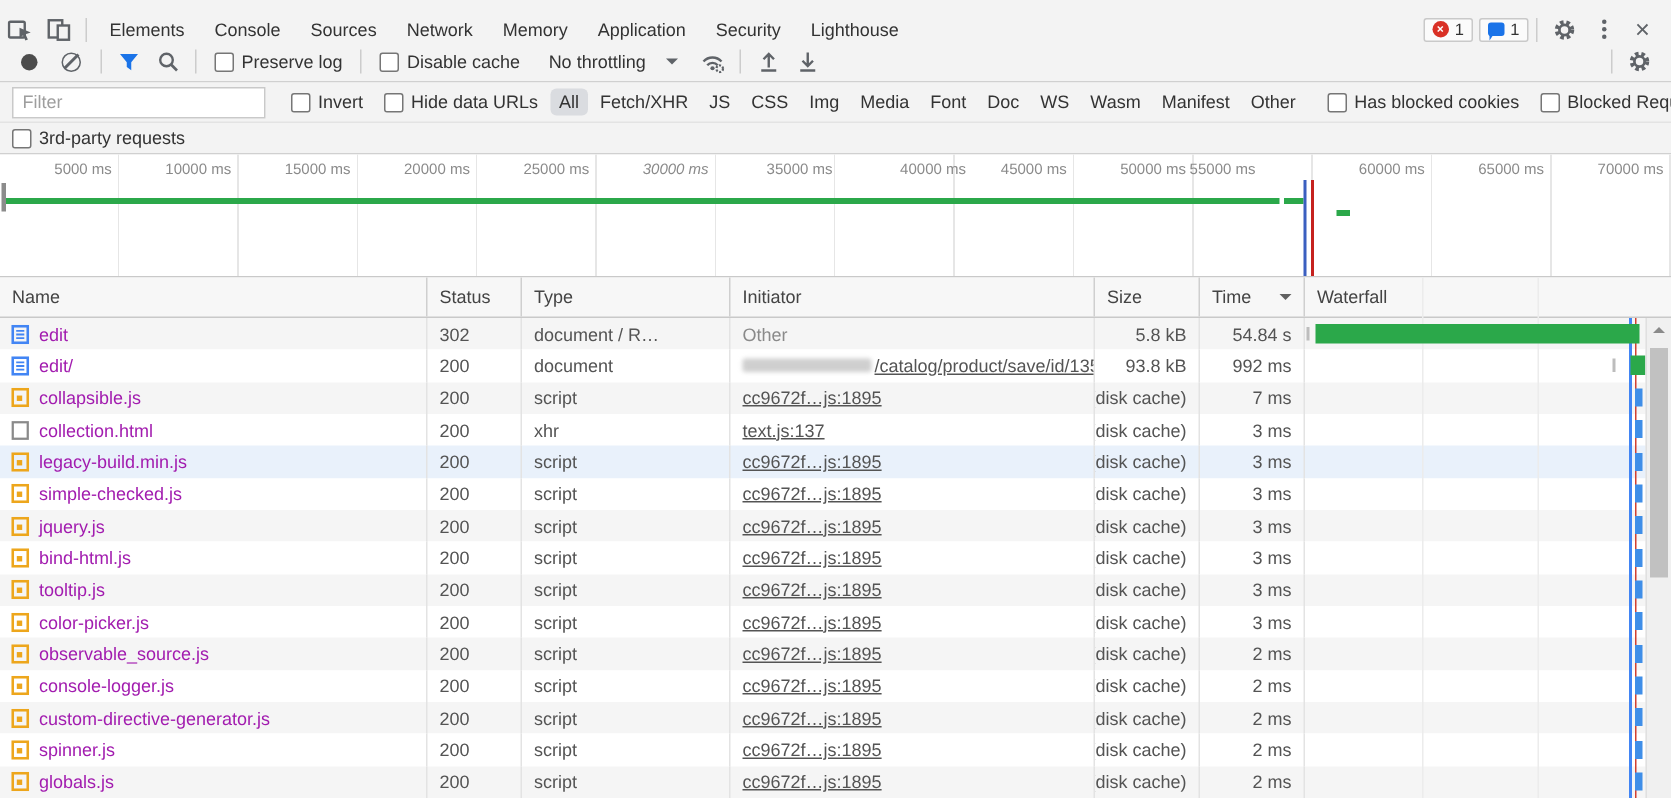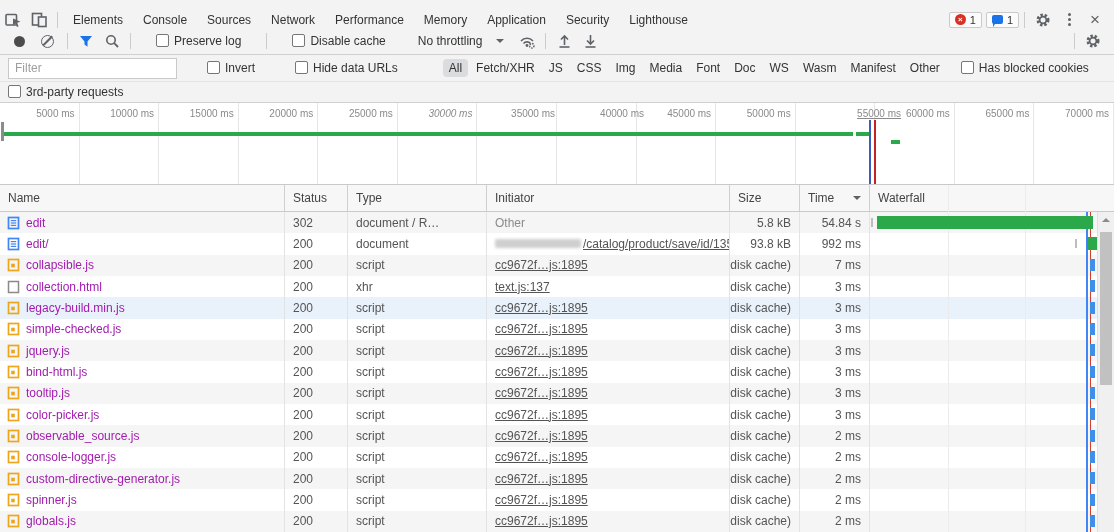--- a/index.html
+++ b/index.html
@@ -21,31 +21,31 @@
   .msg-dot{position:relative;width:11px;height:9px;border-radius:2px;background:#1a73e8;}
   .msg-dot::after{content:"";position:absolute;left:1px;bottom:-3px;border:3px solid transparent;border-top-color:#1a73e8;border-left-color:#1a73e8;border-width:3px 2px;}
   .dots3{display:flex;flex-direction:column;gap:2px;align-items:center;}
   .dots3 i{width:3px;height:3px;border-radius:50%;background:#5f6368;}
   .close-x{font-size:17px;color:#5f6368;}
   
   .toolbar{top:28px;height:27px;border-bottom:1px solid #d0d0d0;padding-left:8px;}
   .record-dot{width:11px;height:11px;border-radius:50%;background:#4c4c4c;margin:0 8px 0 6px;}
   .clear-circ{position:relative;width:11px;height:11px;border:1.5px solid #5f6368;border-radius:50%;margin:0 8px;}
   .clear-circ i{position:absolute;left:-1px;top:4.5px;width:13px;height:1.5px;background:#5f6368;transform:rotate(-45deg);}
-  .check{display:flex;align-items:flex-start;margin:0 20px;flex:none;}
+  .check{display:flex;align-items:center;margin:0 7px;flex:none;}
   .check .box{width:11px;height:11px;border:1px solid #767676;border-radius:2px;background:#fff;margin-right:5px;flex:none;}
   .dd{display:flex;align-items:center;margin-left:12px;color:#333;}
   .tri-down{width:0;height:0;border:4px solid transparent;border-top-color:#5f6368;margin:4px 0 0 14px;}
   .toolbar-gear{margin-left:auto;display:flex;align-items:center;padding-right:8px;}
   
   .filterbar{top:55px;height:27px;border-bottom:1px solid #e3e3e3;padding-left:8px;}
   .filter-input{width:156px;height:17px;border:1px solid #c9c9c9;background:#fff;font:12px "Liberation Sans",sans-serif;
     padding:1px 6px;color:#333;margin-right:10px;}
   .filter-input::placeholder{color:#9e9e9e;}
-  .types{display:flex;align-items:center;margin-left:24px;}
+  .types{display:flex;align-items:center;}
   .type-pill{padding:2px 6px;margin:0 1px;border-radius:4px;color:#333;}
   .type-pill.selected{background:#dadce0;}
   
   .thirdbar{top:82px;height:21px;border-bottom:1px solid #d0d0d0;padding-left:8px;}
   
   .overview{position:absolute;top:103px;left:0;right:0;height:81px;background:#fff;border-bottom:1px solid #c9c9c9;
     background-image:repeating-linear-gradient(to right,transparent 0,transparent 78.57px,#e6e6e6 78.57px,#e6e6e6 79.57px);}
   .ov-label{position:absolute;top:5px;transform:translateX(-100%);font-size:10px;color:#8a8a8a;white-space:nowrap;}
   .ov-start-tick{position:absolute;left:1px;top:19px;width:3px;height:19px;background:#8c8c8c;}
   .ov-line-main{position:absolute;top:29px;left:4px;width:849px;height:3.5px;background:#2ba84a;}
@@ -115,23 +115,20 @@
           <span>Elements</span>
         </div>
         <div class="tab">
           <span>Console</span>
         </div>
         <div class="tab">
           <span>Sources</span>
         </div>
         <div class="tab selected">
           <span>Network</span>
-        </div>
-        <div class="tab">
-          <span>Performance</span>
         </div>
         <div class="tab">
           <span>Memory</span>
         </div>
         <div class="tab">
           <span>Application</span>
         </div>
         <div class="tab">
           <span>Security</span>
         </div>
@@ -277,21 +274,21 @@
         <span class="ov-label" style="left: 74.57px;">5000 ms</span>
         <span class="ov-label" style="left: 154.14px;">10000 ms</span>
         <span class="ov-label" style="left: 233.71px;">15000 ms</span>
         <span class="ov-label" style="left: 313.28px;">20000 ms</span>
         <span class="ov-label" style="left: 392.85px;">25000 ms</span>
         <span class="ov-label" style="left: 472.42px; font-style: italic;">30000 ms</span>
         <span class="ov-label" style="left: 555px;">35000 ms</span>
         <span class="ov-label" style="left: 644px;">40000 ms</span>
         <span class="ov-label" style="left: 711.13px;">45000 ms</span>
         <span class="ov-label" style="left: 790.7px;">50000 ms</span>
-        <span class="ov-label" style="left: 901px; text-decoration: underline;">55000 ms</span>
+        <span class="ov-label" style="left: 837px;">55000 ms</span>
         <span class="ov-label" style="left: 949.84px;">60000 ms</span>
         <span class="ov-label" style="left: 1029.41px;">65000 ms</span>
         <span class="ov-label" style="left: 1108.98px;">70000 ms</span>
       </div>
     <span class="ov-start-tick"></span>
     <span class="ov-line-main"></span>
     <span class="ov-line-seg"></span>
     <span class="ov-line-sub"></span>
     <span class="ov-dcl"></span>
     <span class="ov-load"></span>

